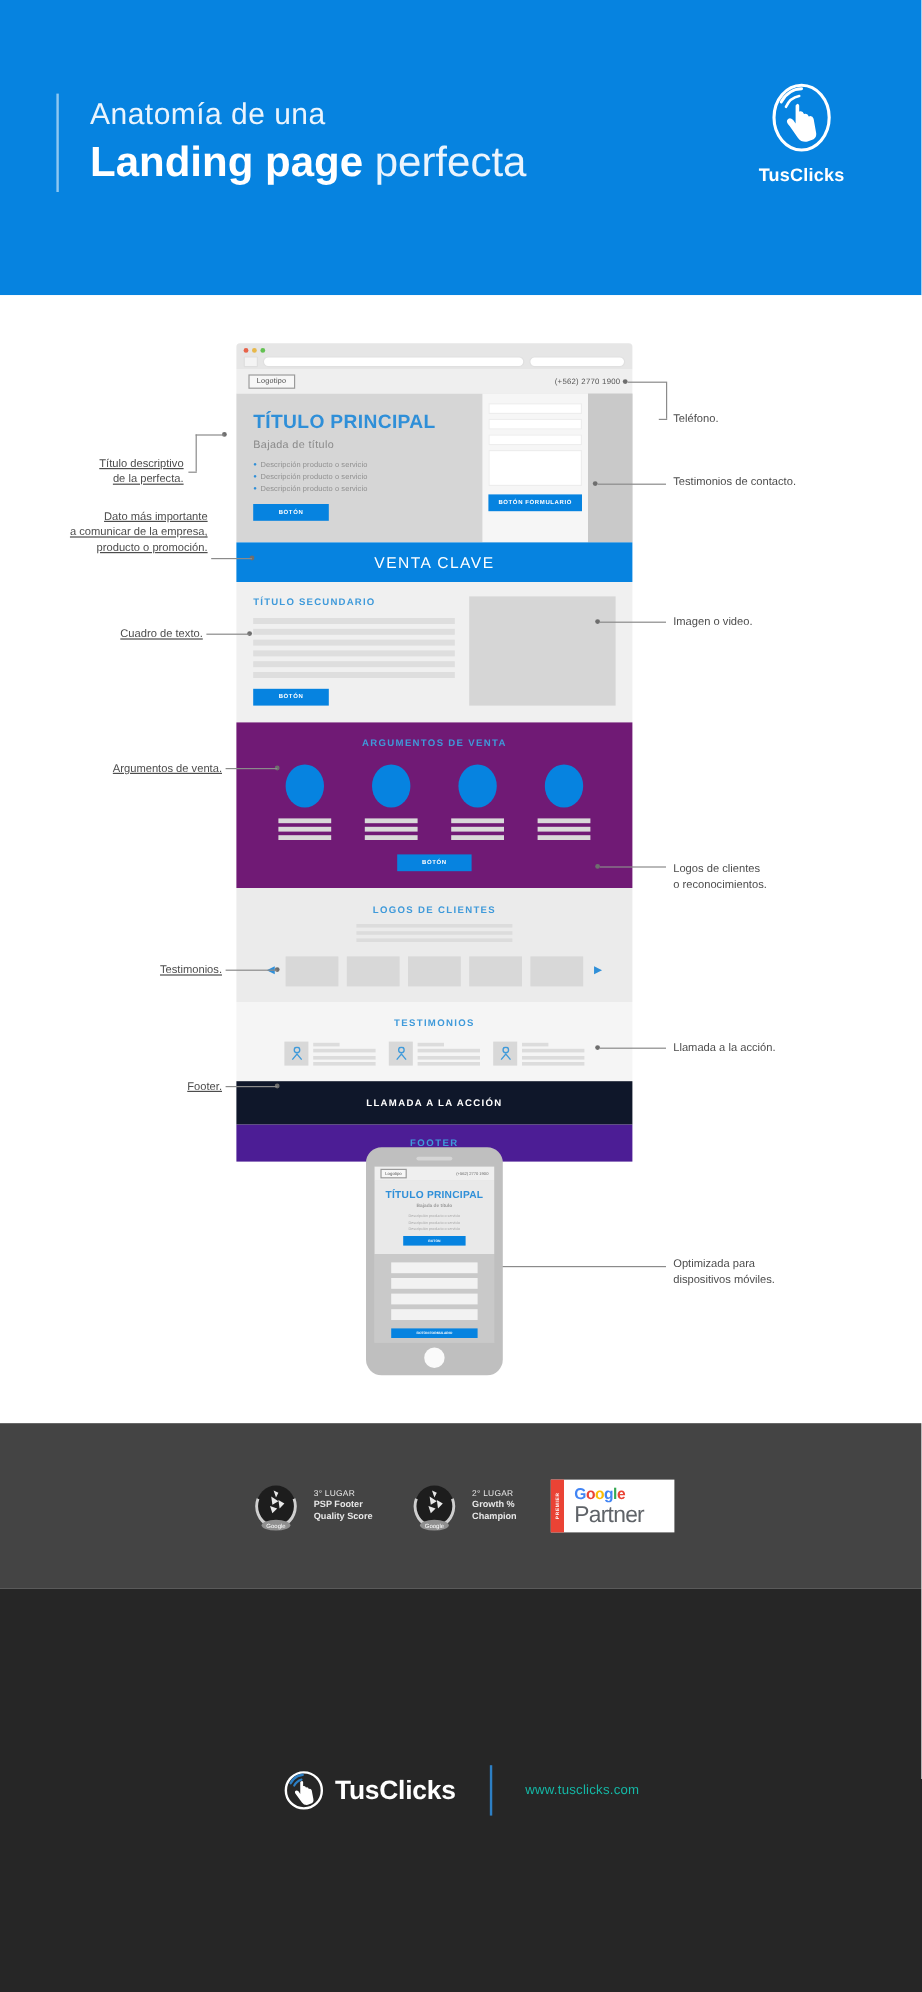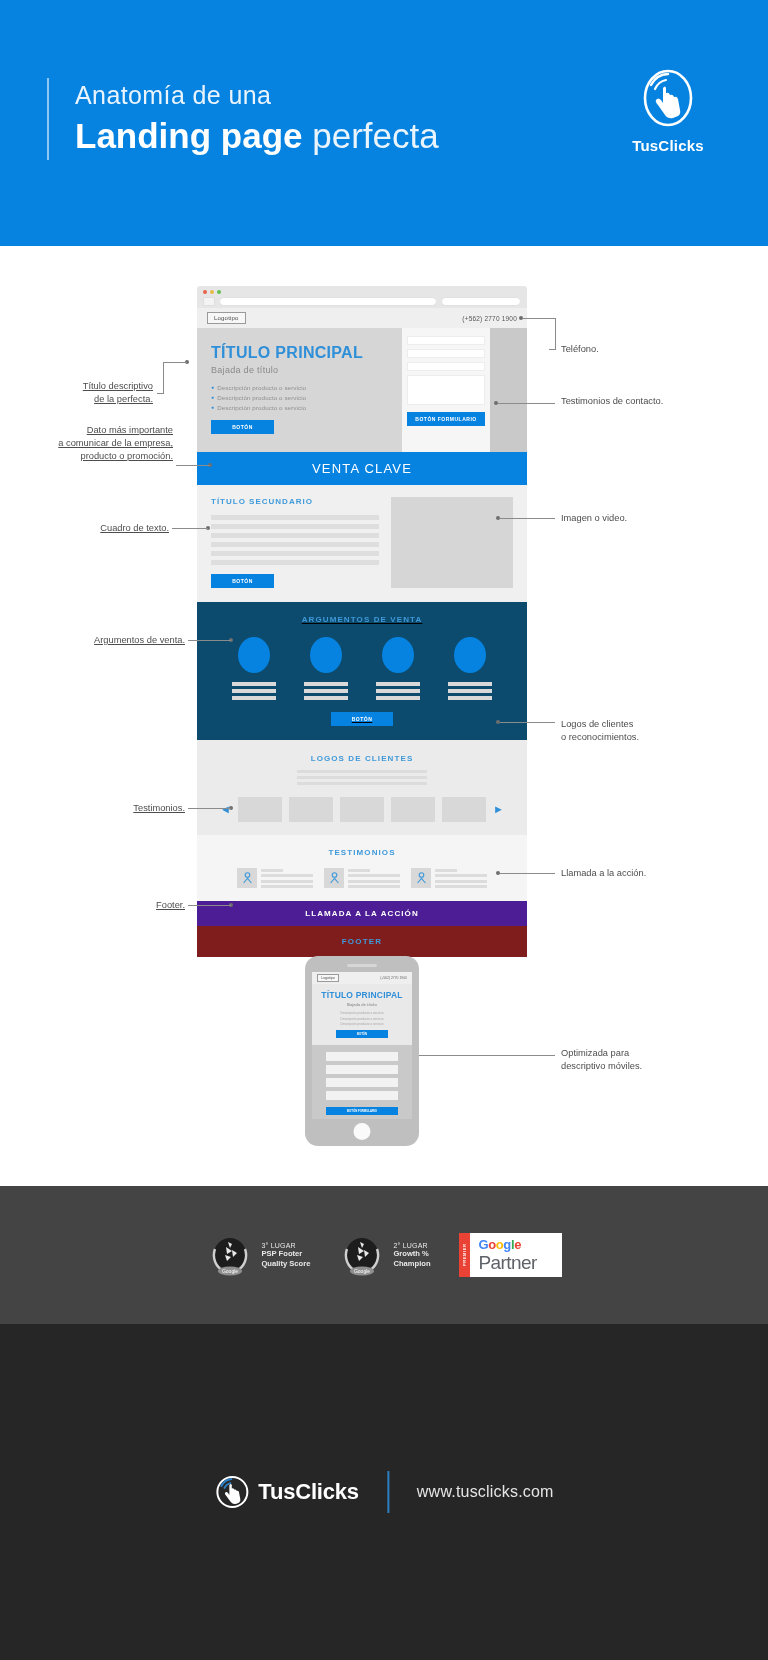--- a/index.html
+++ b/index.html
@@ -63,21 +63,21 @@
   .band { background: #0683e0; height: 33px; display: flex; align-items: center; justify-content: center; position: relative; }
   .band-txt { color: #fff; font-size: 13px; letter-spacing: 1.2px; font-weight: 400; }
 
   .sec2 { background: #f0f0f0; padding: 12px 14px 14px 14px; display: flex; gap: 12px; }
   .sec2-left { flex: 1; }
   .s-title { color: #3f9ada; font-size: 8px; font-weight: 700; letter-spacing: 1px; }
   .lines { margin-top: 9px; display: flex; flex-direction: column; gap: 4px; }
   .ln { height: 5px; background: #dedede; }
   .sec2-img { width: 122px; background: #d6d6d6; }
 
-  .sec3 { background: #0c4a6e; padding: 13px 0 14px 0; text-align: center; text-decoration: underline; }
+  .sec3 { background: #701a75; padding: 13px 0 14px 0; text-align: center; }
   .sec3-title { color: #3f9ada; font-size: 8px; font-weight: 700; letter-spacing: 1.1px; }
   .circles { display: flex; justify-content: center; gap: 28px; margin-top: 13px; }
   .col { width: 44px; }
   .circ { width: 32px; height: 36px; border-radius: 50%; background: #0683e0; margin: 0 auto; }
   .col-lines { margin-top: 9px; display: flex; flex-direction: column; gap: 3px; }
   .col-ln { height: 4px; background: #d9d9d9; }
   .s3-btn { width: 62px; margin: 12px auto 0 auto; }
 
   .sec4 { background: #ebebeb; padding: 14px 0 13px 0; text-align: center; position: relative; }
   .s4-lines { width: 130px; margin: 7px auto 0 auto; display: flex; flex-direction: column; gap: 3px; }
@@ -87,23 +87,23 @@
   .logo-slot { width: 44px; height: 25px; background: #d8d8d8; }
 
   .sec5 { background: #f5f5f5; padding: 13px 0 13px 0; text-align: center; }
   .testi-row { display: flex; justify-content: center; gap: 11px; margin-top: 11px; }
   .testi { display: flex; gap: 4px; align-items: flex-start; }
   .avatar { width: 20px; height: 20px; background: #d8d8d8; display: flex; align-items: center; justify-content: center; }
   .t-lines { width: 52px; display: flex; flex-direction: column; gap: 2.5px; padding-top: 1px; }
   .t-top { height: 2.5px; background: #dcdcdc; width: 22px; }
   .t-ln { height: 3px; background: #dcdcdc; }
 
-  .cta { background: #4c1d95; height: 25px; display: flex; align-items: center; justify-content: center; position: relative; text-align: right; }
+  .cta { background: #0f172a; height: 36px; display: flex; align-items: center; justify-content: center; position: relative; text-align: right; }
   .cta-txt { color: #fff; font-size: 8px; font-weight: 700; letter-spacing: 1.1px; }
-  .wfooter { background: #7f1d1d; height: 31px; display: flex; align-items: center; justify-content: center; }
+  .wfooter { background: #4c1d95; height: 31px; display: flex; align-items: center; justify-content: center; }
   .wfooter-txt { color: #3f9ada; font-size: 8px; font-weight: 700; letter-spacing: 1.2px; }
 
   
   .ann { position: absolute; color: #4d4d4d; font-size: 9.3px; line-height: 13px; }
   .ann.r { text-align: right; text-decoration: underline; }
   .lead { position: absolute; background: #8b8b8b; height: 1px; }
   .leadv { position: absolute; background: #8b8b8b; width: 1px; }
   .bullet { position: absolute; width: 4px; height: 4px; border-radius: 50%; background: #6e6e6e; }
 
   
@@ -139,21 +139,21 @@
   .gp-body { flex: 1; display: flex; flex-direction: column; justify-content: center; padding-left: 9px; }
   .gp-google { font-size: 13px; font-weight: 700; letter-spacing: -.4px; line-height: 14px; }
   .gp-partner { font-size: 19px; color: #5f6368; letter-spacing: -.6px; line-height: 21px; font-weight: 400; }
 
   
   .botfoot { position: absolute; left: 0; top: 1324px; width: 768px; height: 336px; background: #262626; }
   .bf-inner { position: absolute; left: 50%; top: 50%; transform: translate(-50%,-50%); display: flex; align-items: center; gap: 28px; }
   .bf-logo { display: flex; align-items: center; gap: 8px; }
   .bf-name { color: #fff; font-size: 22px; font-weight: 700; letter-spacing: -.2px; }
   .bf-div { width: 2px; height: 42px; background: #2d7fc4; }
-  .bf-url { color: #e5e5e5; font-size: 16px; letter-spacing: .2px; }
+  .bf-url { color: #14b8a6; font-size: 11px; letter-spacing: .2px; }
 </style>
 </head>
 <body>
 
 <div class="page">
 
   <div class="header">
     <div class="hdr-inner">
       <div class="hdr-rule"></div>
       <div>
@@ -406,21 +406,21 @@
   <div class="ann" style="left:561px; top:867px;">Llamada a la acción.</div>
 
   <div class="bullet" style="left:229px; top:903px;"></div>
   <div class="lead" style="left:188px; top:905px; width:43px;"></div>
   <div class="ann r" style="left:100px; top:899px; width:85px;">Footer.</div>
 
   <div class="bullet" style="left:406px; top:1053px;"></div>
   <div class="lead" style="left:410px; top:1055px; width:145px;"></div>
   <div class="ann" style="left:561px; top:1047px;">
     <div>Optimizada para</div>
-    <div>descriptivo móviles.</div>
+    <div>dispositivos móviles.</div>
   </div>
 
   <div class="phone">
     <div class="ph-speaker"></div>
     <div class="ph-screen">
       <div class="ph-nav">
         <div class="ph-logo">Logotipo</div>
         <div class="ph-phone">(+562) 2770 1900</div>
       </div>
       <div class="ph-hero">

